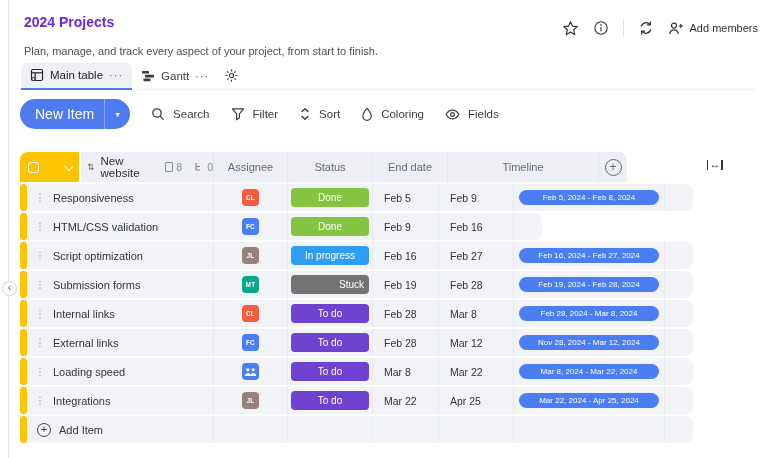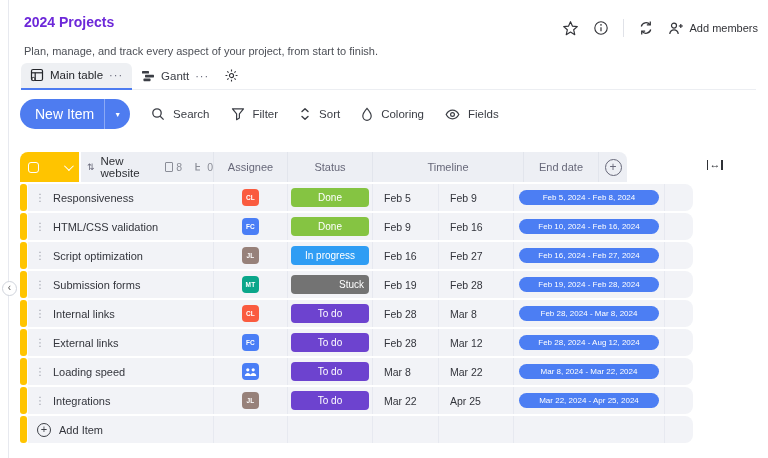--- a/index.html
+++ b/index.html
@@ -229,22 +229,22 @@
       </span>
       <span class="meta">
         <svg width="10" height="10" viewBox="0 0 10 10" fill="none" stroke="#8a8d97" stroke-width="1.2">
             <path d="M2 1v7h4M2 4.5h4"></path>
           </svg>
         <span>0</span>
       </span>
     </div>
     <div class="th th-assignee">Assignee</div>
     <div class="th th-status">Status</div>
+    <div class="th th-end">End date</div>
     <div class="th th-timeline">Timeline</div>
-    <div class="th th-end">End date</div>
     <div class="th th-extra">
       <span class="plus-col">+</span>
     </div>
   </div>
 
   <div class="autofit">
     <span class="bar"></span>
     <span class="arrows">↔</span>
     <span class="bar"></span>
   </div>
@@ -277,23 +277,20 @@
       <span>HTML/CSS validation</span>
     </div>
     <div class="cell cell-assignee">
       <span class="avatar" style="background: rgb(74, 126, 246);">FC</span>
     </div>
     <div class="cell cell-status">
       <span class="status-pill" style="background: rgb(133, 196, 66);">Done</span>
     </div>
     <div class="cell cell-start">Feb 9</div>
     <div class="cell cell-end">Feb 16</div>
-    <div class="cell cell-timeline">
-      <span class="timeline-pill">Feb 10, 2024 - Feb 16, 2024</span>
-    </div>
     <div class="cell cell-extra"></div>
   </div>
 
   <div class="row">
     <div class="row-bar"></div>
     <div class="cell cell-name">
       <span class="drag">⋮</span>
       <span>Script optimization</span>
     </div>
     <div class="cell cell-assignee">
@@ -358,21 +355,21 @@
     </div>
     <div class="cell cell-assignee">
       <span class="avatar" style="background: rgb(74, 126, 246);">FC</span>
     </div>
     <div class="cell cell-status">
       <span class="status-pill" style="background: rgb(109, 67, 207);">To do</span>
     </div>
     <div class="cell cell-start">Feb 28</div>
     <div class="cell cell-end">Mar 12</div>
     <div class="cell cell-timeline">
-      <span class="timeline-pill">Feb 28, 2024 - Aug 12, 2024</span>
+      <span class="timeline-pill">Nov 28, 2024 - Mar 12, 2024</span>
     </div>
     <div class="cell cell-extra"></div>
   </div>
 
   <div class="row">
     <div class="row-bar"></div>
     <div class="cell cell-name">
       <span class="drag">⋮</span>
       <span>Loading speed</span>
     </div>

